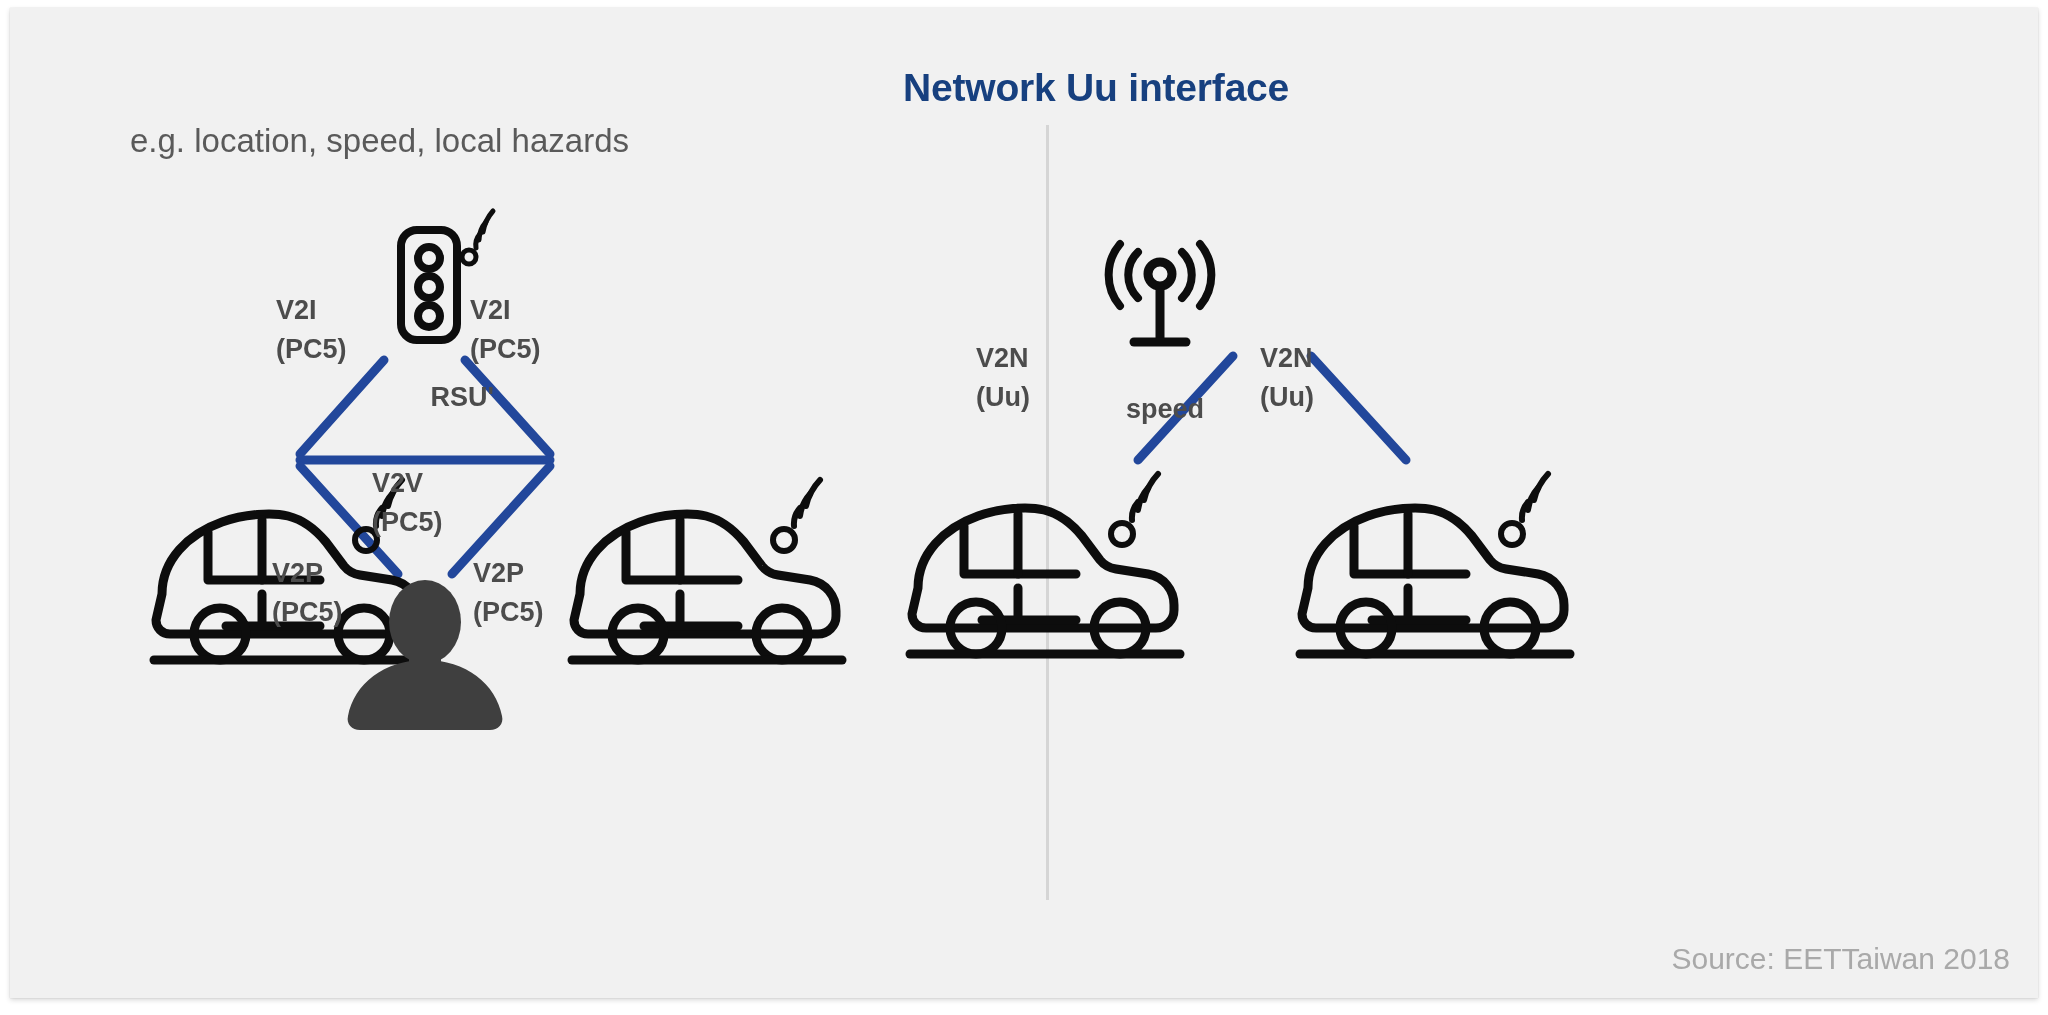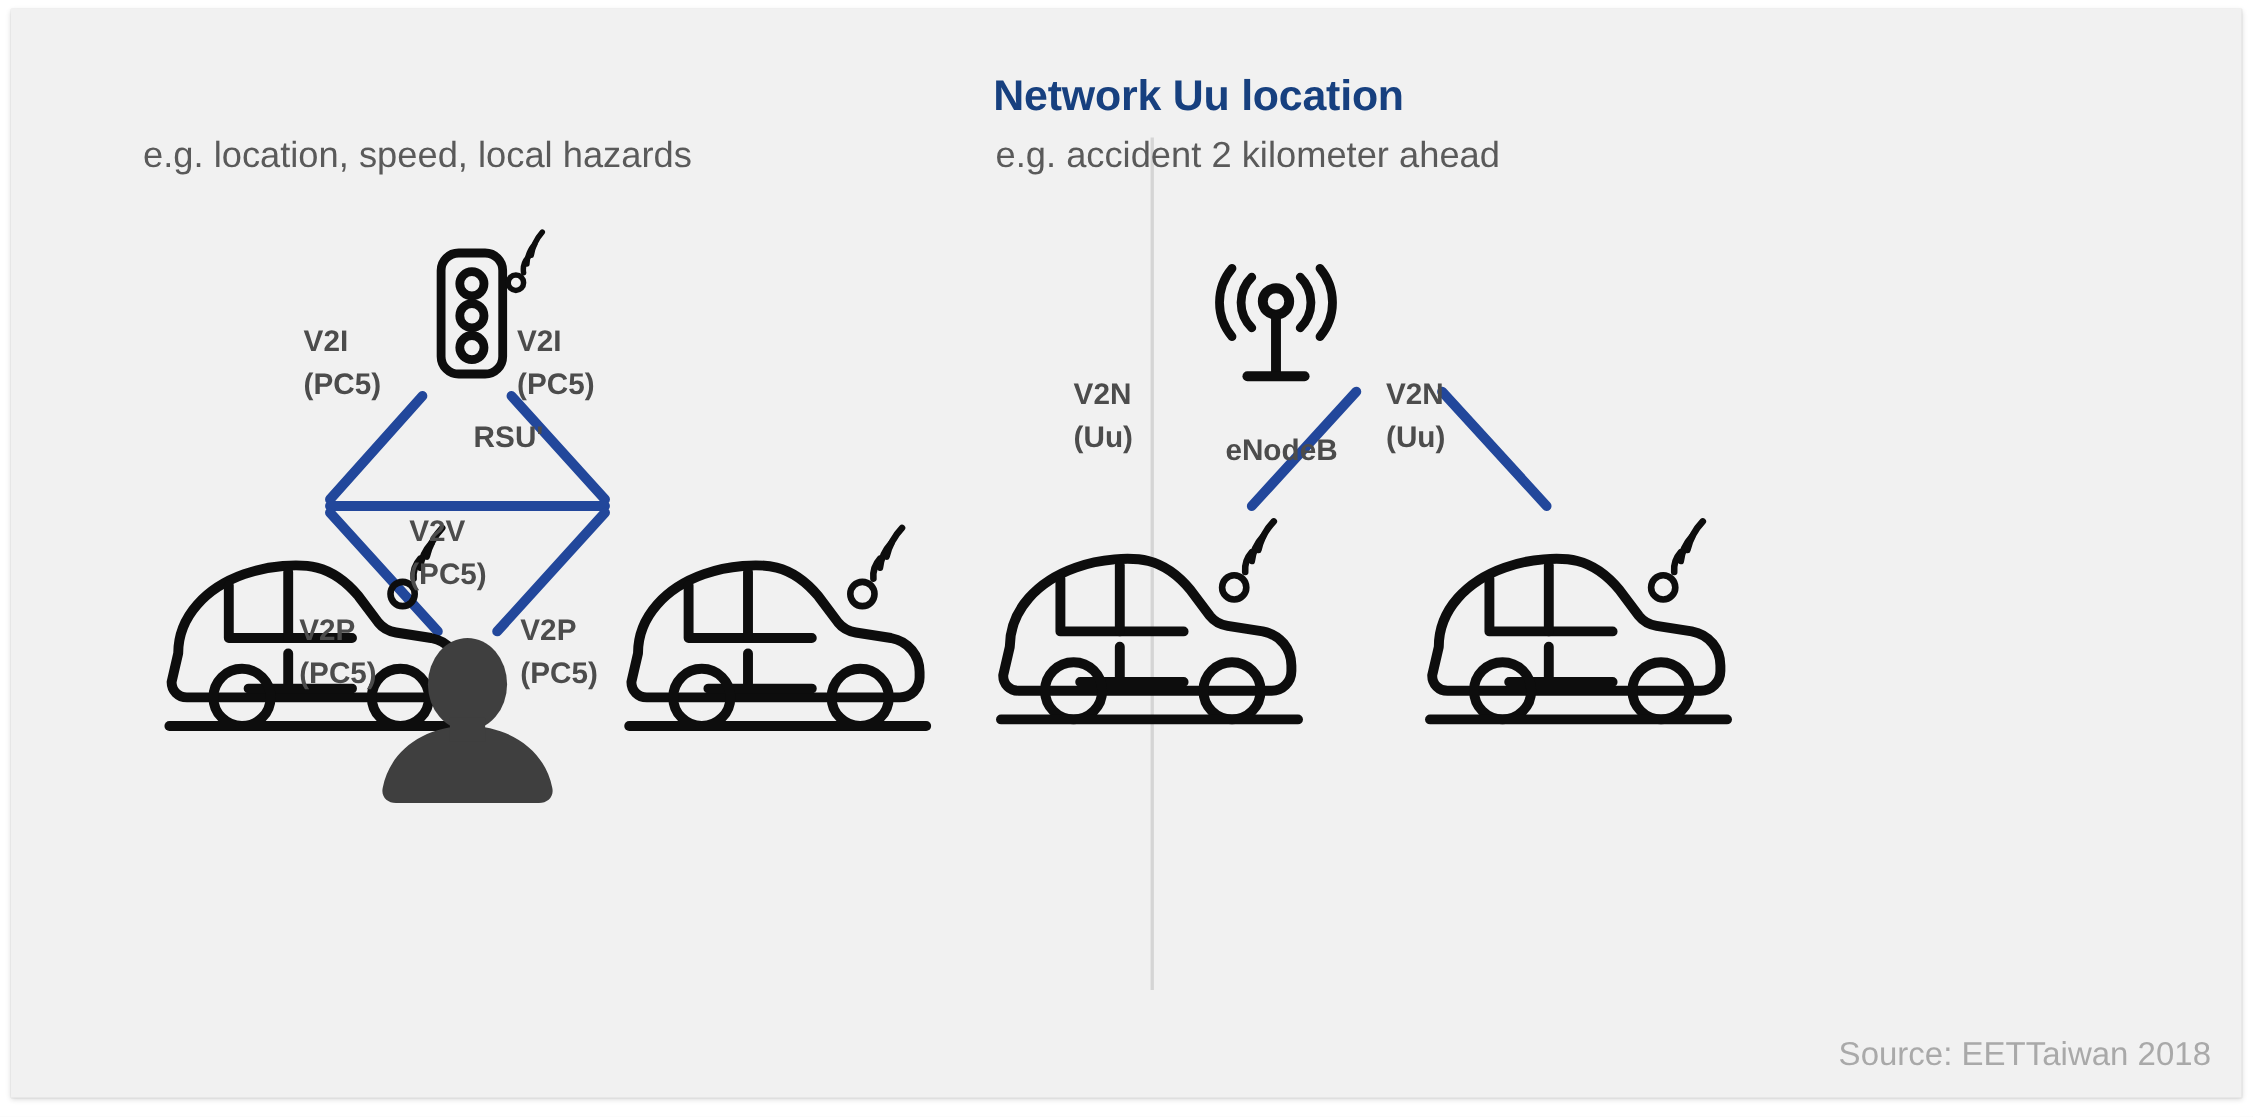--- a/index.html
+++ b/index.html
@@ -127,22 +127,21 @@
 </style>
 </head>
 <body>
 
 <div class="card">
 
   <div class="divider"></div>
 
   <div class="panel-sub" id="sub-left">e.g. location, speed, local hazards</div>
 
-  <div class="panel-title" id="title-right">Network Uu location</div>
-  <div class="panel-sub" id="sub-right">e.g. accident 2 kilometer ahead</div>
+  <div class="panel-title" id="title-right">Network Uu interface</div>
 
   <svg class="diagram-svg" id="svg-left" viewBox="0 0 1036 990">
 
     <line class="link-line" x1="374" y1="352" x2="290" y2="446"></line>
     <line class="link-line" x1="455" y1="352" x2="540" y2="446"></line>
     <line class="link-line" x1="290" y1="452" x2="540" y2="452"></line>
     <line class="link-line" x1="290" y1="458" x2="388" y2="566"></line>
     <line class="link-line" x1="540" y1="458" x2="442" y2="566"></line>
 
     <g>
@@ -273,17 +272,17 @@
   </svg>
 
   <div class="edge-label" id="lbl-v2n-left">
     <span>V2N</span>
     <span>(Uu)</span>
   </div>
   <div class="edge-label" id="lbl-v2n-right">
     <span>V2N</span>
     <span>(Uu)</span>
   </div>
-  <div class="node-label" id="lbl-enodeb">eNodeB</div>
+  <div class="node-label" id="lbl-enodeb">speed</div>
 
   <div id="source-note">Source: EETTaiwan 2018</div>
 
 </div>
 
 </body></html>

